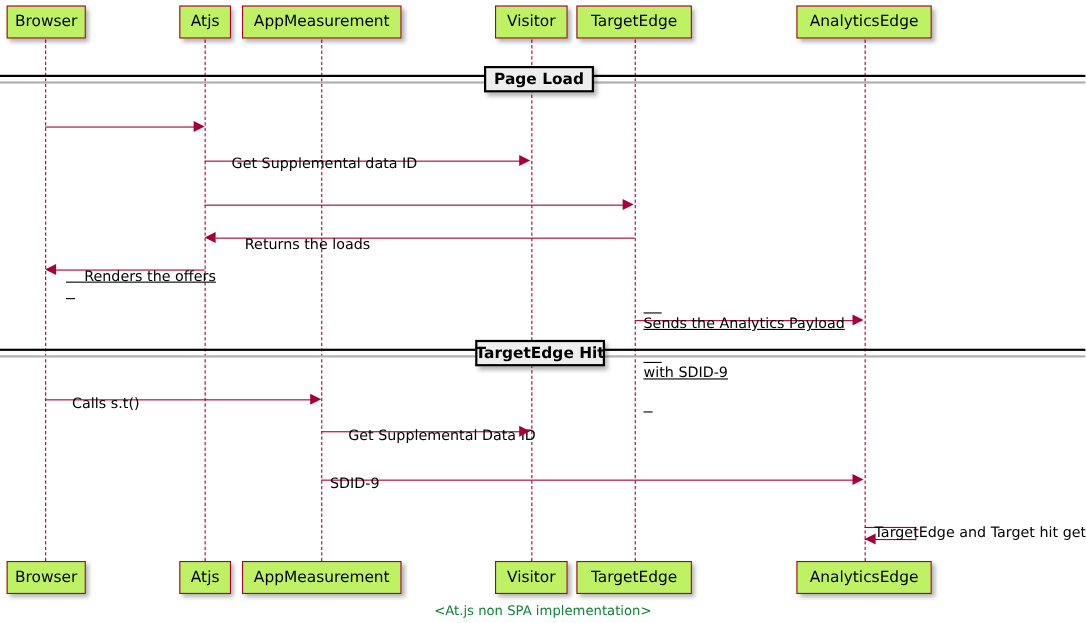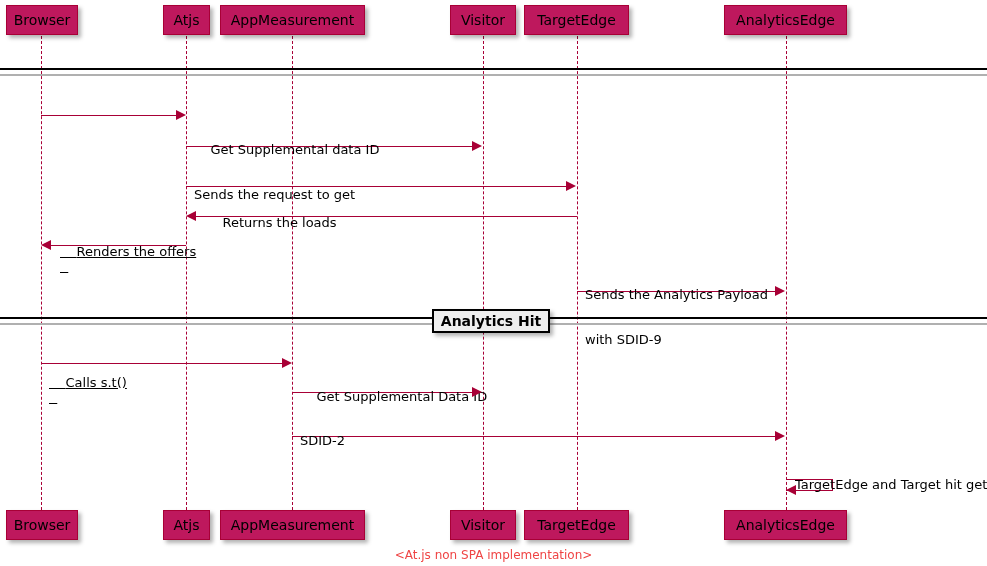--- a/index.html
+++ b/index.html
@@ -15,21 +15,21 @@
     position: relative;
     width: 987px;
     height: 566px;
     overflow: hidden;
     background: #FFFFFF;
   }
   
   .participant {
     position: absolute;
     box-sizing: border-box;
-    background: #be185d;
+    background: #bef264;
     border: 1.5px solid #A80036;
     color: #000000;
     font-size: 14px;
     line-height: 1;
     text-align: center;
     white-space: nowrap;
     padding: 0;
     display: flex;
     align-items: center;
     justify-content: center;
@@ -109,21 +109,21 @@
     box-shadow: 3px 3px 4px rgba(0,0,0,0.30);
     z-index: 7;
   }
   
   .footer-caption {
     position: absolute;
     width: 987px;
     left: 0;
     text-align: center;
     font-size: 12px;
-    color: #ef4444;
+    color: #15803d;
     z-index: 6;
   }
 </style>
 </head>
 <body>
 
 <div id="diagram">
 
   <div class="lifeline" style="left:41px;  top:36px; height:474px;"></div>
   <div class="lifeline" style="left:186px; top:36px; height:474px;"></div>
@@ -146,75 +146,77 @@
   </div>
   <div class="participant" style="left:524px; top:5px; width:105px; height:30px;">
     <span>TargetEdge</span>
   </div>
   <div class="participant" style="left:724px; top:5px; width:123px; height:30px;">
     <span>AnalyticsEdge</span>
   </div>
 
   <div class="divider-rule" style="top:68px;"></div>
   <div class="divider-rule shadowline" style="top:74px;"></div>
+  <div class="divider-box" style="left:440px; top:60px; width:100px; height:24px;">
+    <span>Page Load</span>
+  </div>
 
   <div class="msg-line" style="left:41px; top:115px; width:136px;"></div>
   <div class="arrow-head right" style="left:176px; top:110px;"></div>
 
   <div class="msg-label" style="left:194px; top:127px;">
     <span>Get Supplemental data ID</span>
   </div>
   <div class="msg-line" style="left:186px; top:146px; width:287px;"></div>
   <div class="arrow-head right" style="left:472px; top:141px;"></div>
 
   <div class="msg-label" style="left:194px; top:157px;">
-    <div>Sends the request to get</div>
   </div>
   <div class="msg-line" style="left:186px; top:186px; width:381px;"></div>
   <div class="arrow-head right" style="left:566px; top:181px;"></div>
 
   <div class="msg-label" style="left:206px; top:200px;">
     <span>Returns the loads</span>
   </div>
   <div class="msg-line" style="left:196px; top:216px; width:381px;"></div>
   <div class="arrow-head left" style="left:186px; top:211px;"></div>
 
   <div class="msg-label" style="left:60px; top:229px;text-decoration:underline;">
     <span>Renders the offers</span>
   </div>
   <div class="msg-line" style="left:51px; top:245px; width:135px;"></div>
   <div class="arrow-head left" style="left:41px; top:240px;"></div>
 
-  <div class="msg-label" style="left:585px; top:257px;">
+  <div class="msg-label" style="left:585px; top:257px;text-decoration:underline;">
     <div>Sends the Analytics Payload</div>
     <div>with SDID-9</div>
   </div>
   <div class="msg-line" style="left:577px; top:291px; width:199px;"></div>
   <div class="arrow-head right" style="left:775px; top:286px;"></div>
 
   <div class="divider-rule" style="top:317px;"></div>
   <div class="divider-rule shadowline" style="top:323px;"></div>
   <div class="divider-box" style="left:432px; top:309px; width:118px; height:24px;">
-    <span>Analytics Hit</span>
-  </div>
-
-  <div class="msg-label" style="left:49px; top:360px;text-decoration:underline;">
+    <span>TargetEdge Hit</span>
+  </div>
+
+  <div class="msg-label" style="left:49px; top:345px;">
     <span>Calls s.t()</span>
   </div>
   <div class="msg-line" style="left:41px; top:363px; width:242px;"></div>
   <div class="arrow-head right" style="left:282px; top:358px;"></div>
 
   <div class="msg-label" style="left:300px; top:374px;">
     <span>Get Supplemental Data ID</span>
   </div>
   <div class="msg-line" style="left:292px; top:392px; width:181px;"></div>
   <div class="arrow-head right" style="left:472px; top:387px;"></div>
 
   <div class="msg-label" style="left:300px; top:403px;">
-    <div>SDID-2</div>
+    <div>SDID-9</div>
   </div>
   <div class="msg-line" style="left:292px; top:436px; width:484px;"></div>
   <div class="arrow-head right" style="left:775px; top:431px;"></div>
 
   <div class="msg-label" style="left:795px; top:447px;">
     <div>TargetEdge and Target hit get</div>
     <div>stitched</div>
   </div>
   <div class="self-loop" style="left:786px; top:479px; width:47px; height:12px;"></div>
   <div class="arrow-head left" style="left:786px; top:485px;"></div>

